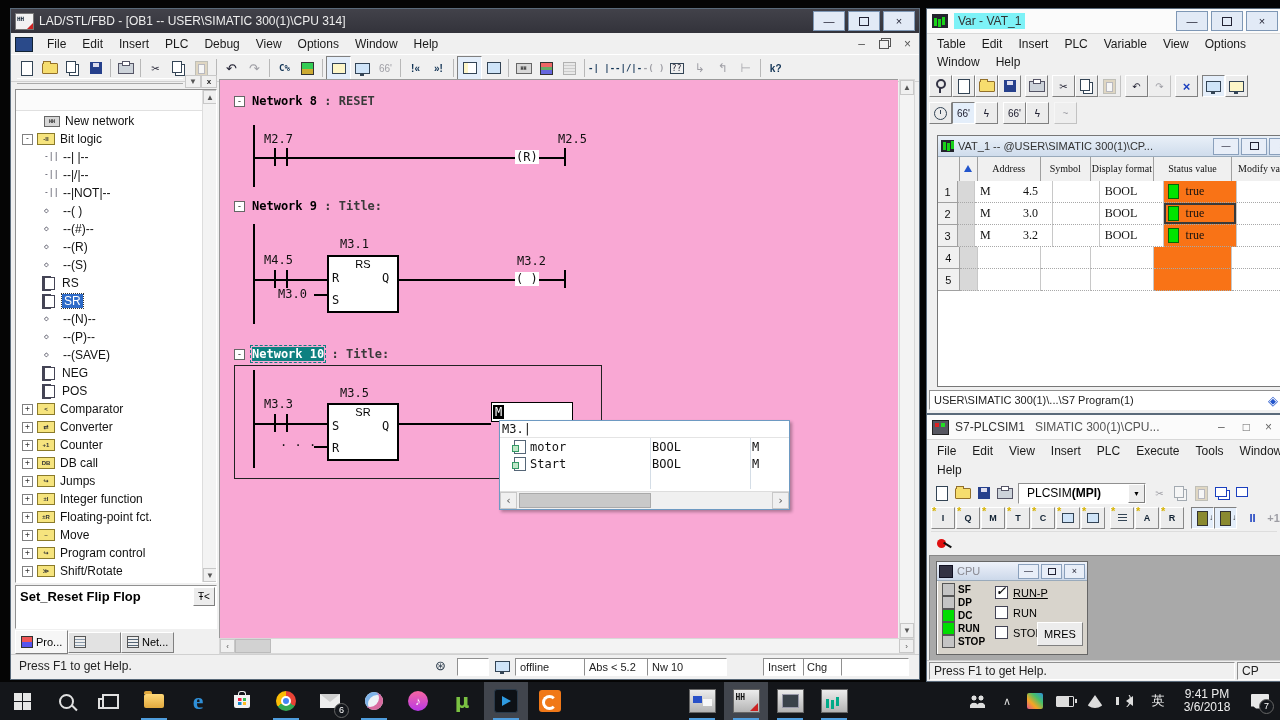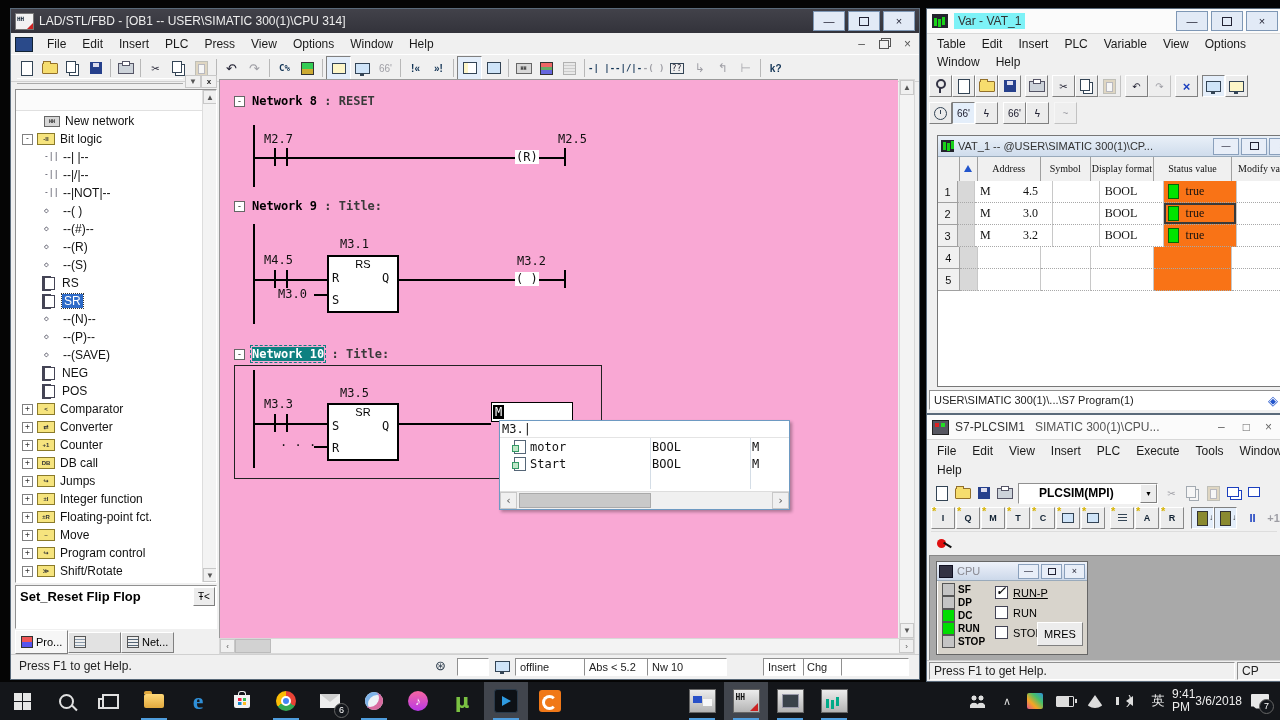--- a/index.html
+++ b/index.html
@@ -155,21 +155,21 @@
           <i style="width:8px;height:7px;border:1px solid #223;display:block;"></i>
         </span>
       <span class="capbtn">×</span>
     </div>
     <div class="menubar f" style="position:absolute;left:0;top:25px;right:0;height:20px;background:#f0f0f0;">
       <span style="width:16px;height:13px;background:#2a4a8a;border:1px solid #123;margin:0 6px 0 4px;"></span>
       <span class="mitem">File</span>
       <span class="mitem">Edit</span>
       <span class="mitem">Insert</span>
       <span class="mitem">PLC</span>
-      <span class="mitem">Press</span>
+      <span class="mitem">Debug</span>
       <span class="mitem">View</span>
       <span class="mitem">Options</span>
       <span class="mitem">Window</span>
       <span class="mitem">Help</span>
       <span style="flex:1"></span>
       <span style="color:#555;margin:0 7px;">–</span>
       <span style="margin:0 7px;">
           <i style="width:8px;height:7px;border:1px solid #555;display:block;box-shadow:2px -2px 0 -1px #f0f0f0,2px -2px 0 0 #555;"></i>
         </span>
       <span style="color:#555;margin:0 8px;">×</span>
@@ -730,21 +730,21 @@
         </span>
       <span class="tbtn sm">
           <i class="i-folder"></i>
         </span>
       <span class="tbtn sm">
           <i class="i-save"></i>
         </span>
       <span class="tbtn sm">
           <i class="i-print"></i>
         </span>
-      <span class="sunken f" style="width:118px;height:19px;margin:11px 3px;padding-left:20px;font-size:12px;font-weight:bold;">
+      <span class="sunken f" style="width:118px;height:19px;margin:11px 3px;padding-left:8px;font-size:12px;">
         <span>PLCSIM</span>
           <b>(MPI)</b>
         <span class="raised" style="margin-left:auto;width:15px;height:17px;display:flex;align-items:center;justify-content:center;font-size:7px;">▼</span>
       </span>
       <span class="tbtn sm dis">✂</span>
       <span class="tbtn sm dis">
           <i class="i-copy"></i>
         </span>
       <span class="tbtn sm dis">
           <i class="i-paste"></i>
@@ -924,21 +924,21 @@
       </div>
     <div class="tb-slot" style="width:30px;">
         <i class="ic-wifi"></i>
       </div>
     <div class="tb-slot" style="width:32px;">
         <i class="ic-vol"></i>
       </div>
     <div class="tb-slot" style="width:32px;">
         <span class="tray-txt" style="font-size:13px;">英</span>
       </div>
-    <div class="tb-slot" style="width:66px;flex-direction:row;justify-content:center;line-height:13px;">
+    <div class="tb-slot" style="width:66px;flex-direction:column;justify-content:center;line-height:13px;">
       <span class="tray-txt">9:41 PM</span>
       <span class="tray-txt">3/6/2018</span>
     </div>
     <div class="tb-slot" style="width:40px;">
         <i class="ic-notif"></i>
         <span class="badge" style="right:6px;bottom:6px;">7</span>
       </div>
   </div>
 
 </div>

